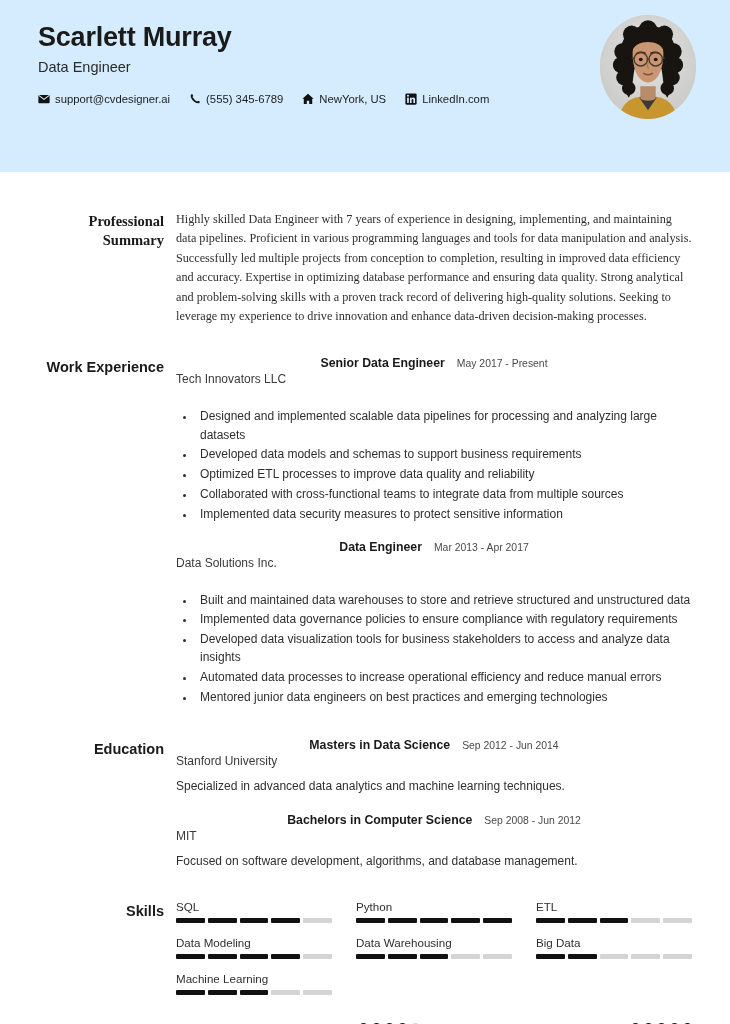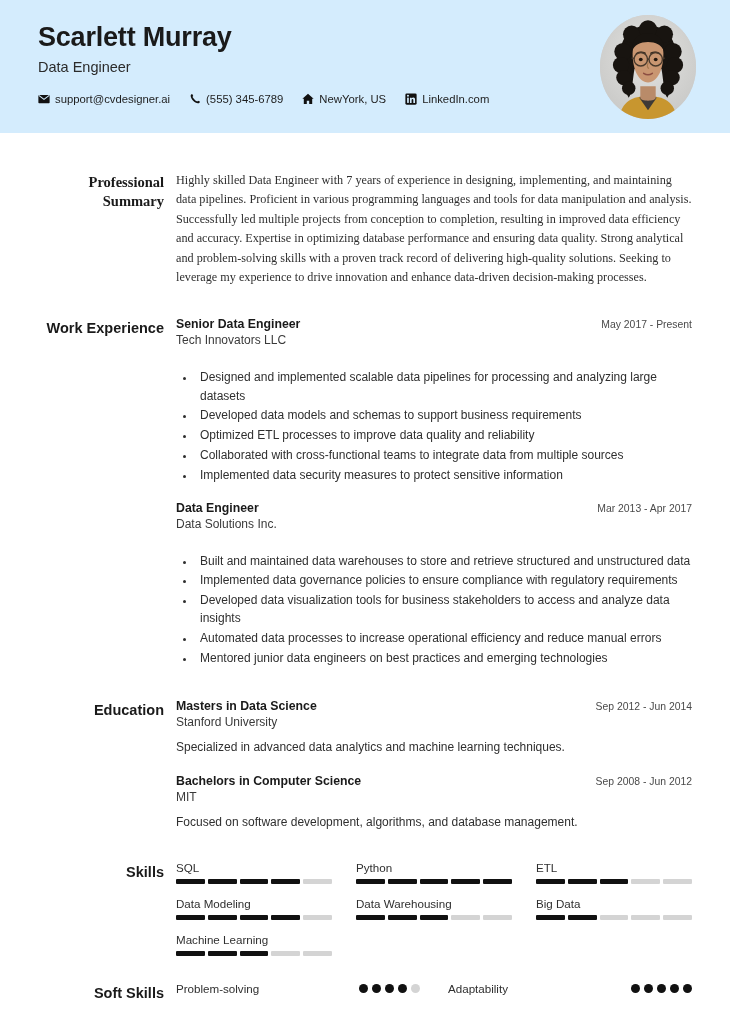--- a/index.html
+++ b/index.html
@@ -9,21 +9,21 @@
     background: #ffffff;
     font-family: "Liberation Sans", sans-serif;
     color: #222222;
     overflow: hidden;
   }
   .page { width: 730px; height: 1024px; position: relative; background:#fff; }
 
   
   .header {
     background: #d4ecfd;
-    height: 133px;
+    height: 172px;
     padding: 22px 34px 0 38px;
     position: relative;
   }
   .name {
     font-size: 27px;
     font-weight: bold;
     letter-spacing: -0.2px;
     color: #1a1a1a;
     line-height: 1.15;
   }
@@ -79,21 +79,21 @@
     line-height: 1.59;
     color: #2f2f2f;
     text-align: left;
   }
 
   
   .exp-section { padding-top: 30px; }
   .entry + .entry { margin-top: 17px; }
   .entry-head {
     display: flex;
-    justify-content: space-between;
+    justify-content: center;
     align-items: baseline;
     gap: 12px;
   }
   .entry-title {
     font-size: 12.3px;
     font-weight: bold;
     color: #1a1a1a;
   }
   .entry-date {
     font-size: 10.4px;

